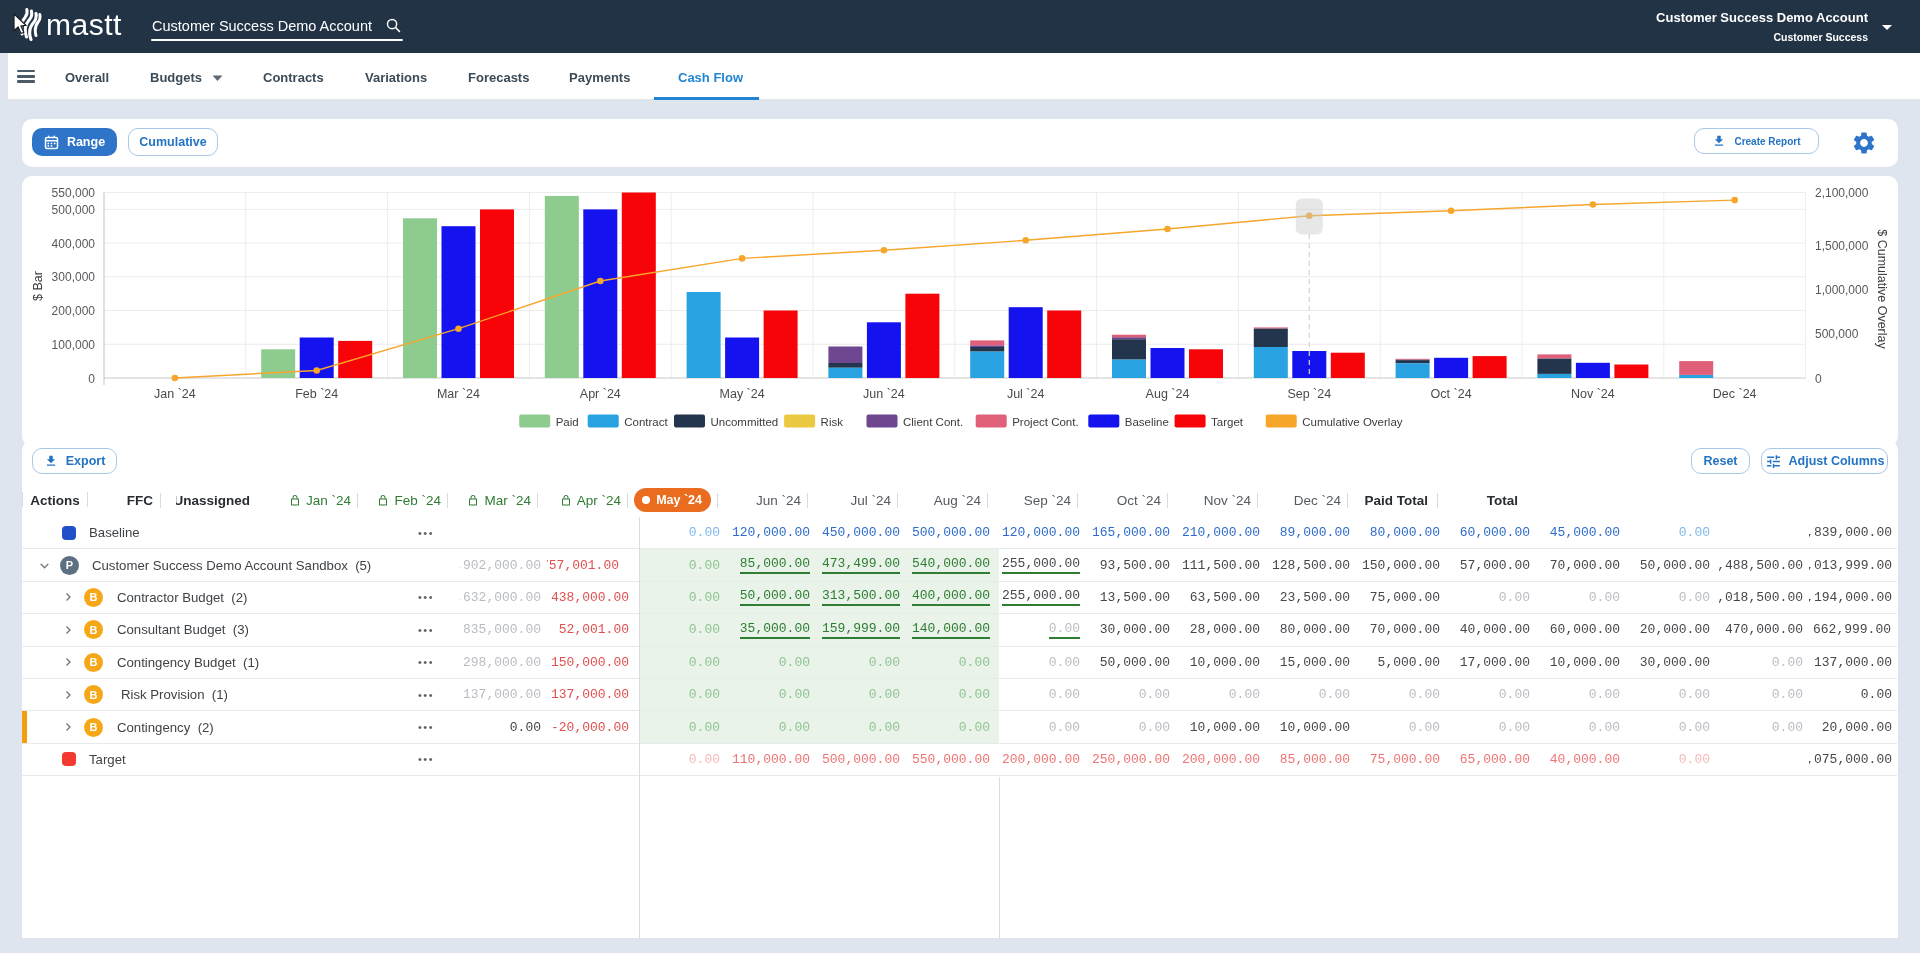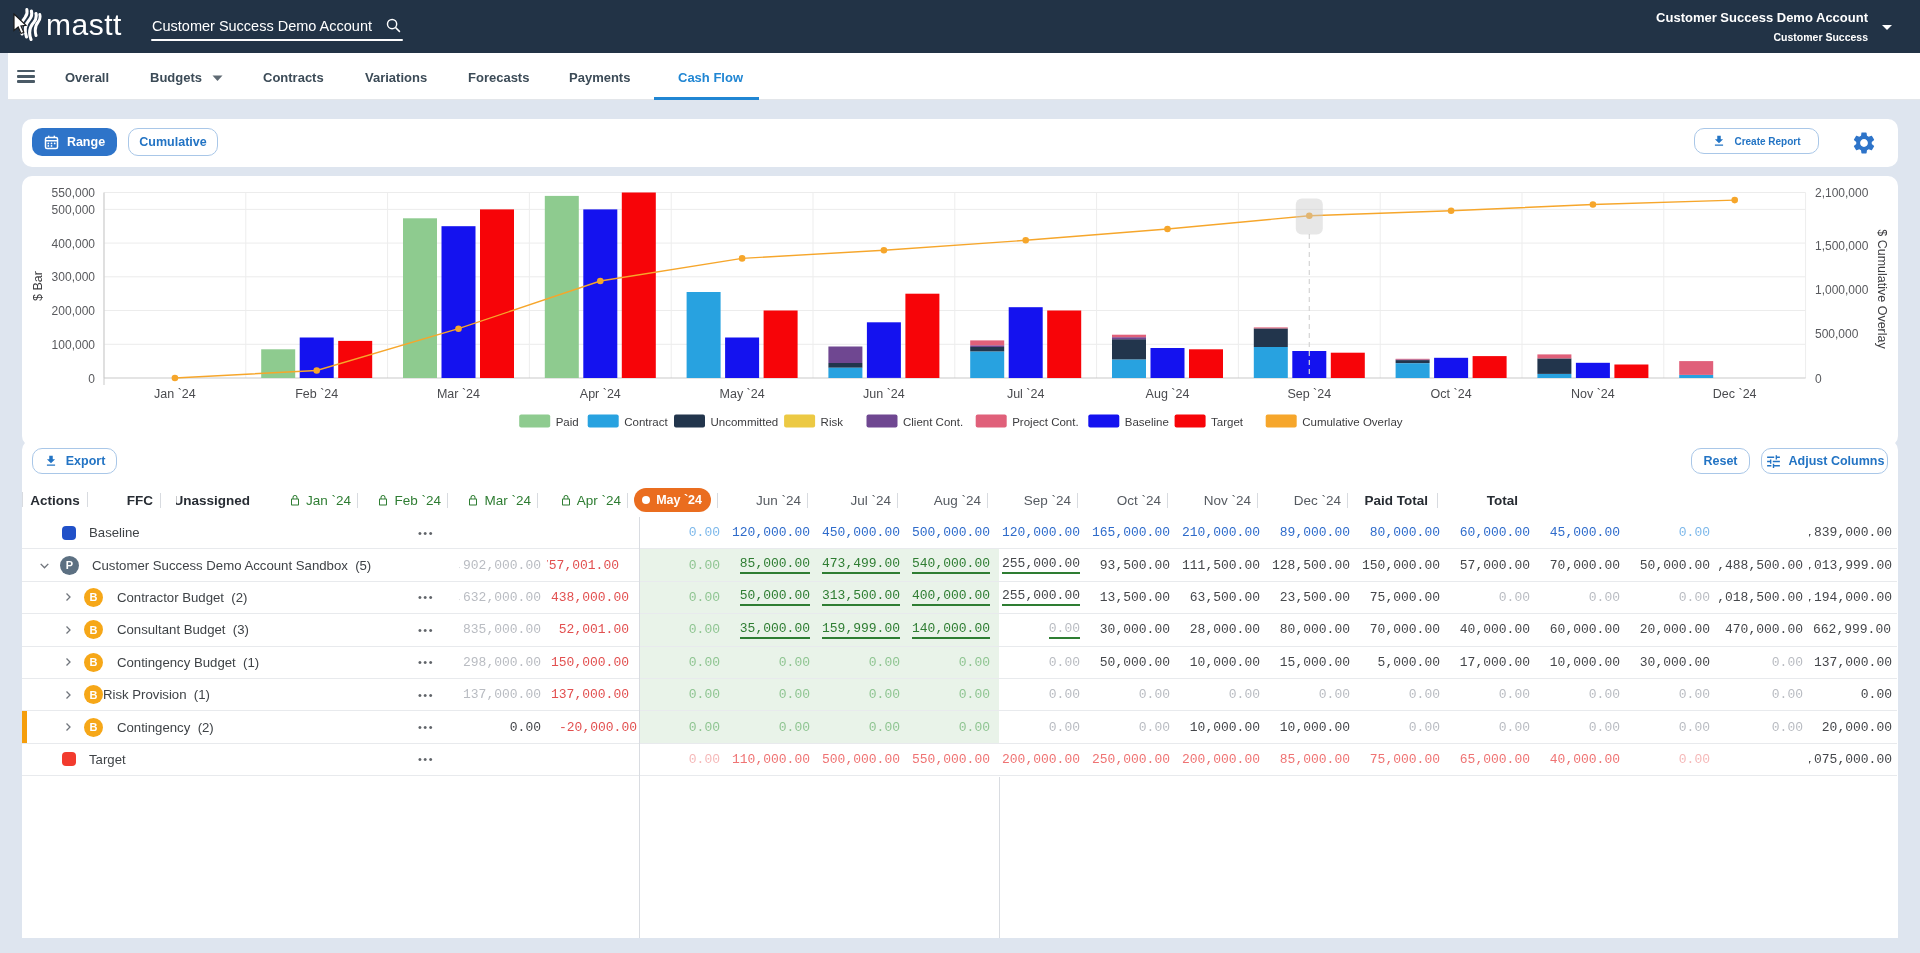--- a/index.html
+++ b/index.html
@@ -739,21 +739,21 @@
       </div>
 <div class="trow">
         <div class="c0">
           <div class="tcell">
             <span style="margin-left:40px;display:inline-flex;width:12px">
               <svg width="12" height="12" viewBox="0 0 24 24">
                 <path fill="none" stroke="#70757c" stroke-width="2.6" d="M9 5l7 7-7 7"></path>
               </svg>
             </span>
             <span class="circ" style="background:#f6a718;margin-left:10px">B</span>
-            <span class="tt" style="margin-left:0">Risk Provision&nbsp;&nbsp;(1)</span>
+            <span class="tt" style="margin-left:18px">Risk Provision&nbsp;&nbsp;(1)</span>
           </div>
         </div>
         <div class="c1">
           <div class="acell">
             <span class="dots">•••</span>
           </div>
         </div>
         <div class="c2">
           <div class="ncell gy" style="padding-right:6px">137,000.00</div>
         </div>
@@ -818,21 +818,21 @@
         </div>
         <div class="c1">
           <div class="acell">
             <span class="dots">•••</span>
           </div>
         </div>
         <div class="c2">
           <div class="ncell dk" style="padding-right:6px">0.00</div>
         </div>
         <div class="c3">
-          <div class="ncell rd" style="padding-right:2px">-20,000.00</div>
+          <div class="ncell rd" style="padding-right:10px">-20,000.00</div>
         </div>
         <div class="c4">
           <div class="ncell lg mgreen">0.00</div>
         </div>
         <div class="c5">
           <div class="ncell lg mgreen">0.00</div>
         </div>
         <div class="c6">
           <div class="ncell lg mgreen">0.00</div>
         </div>

